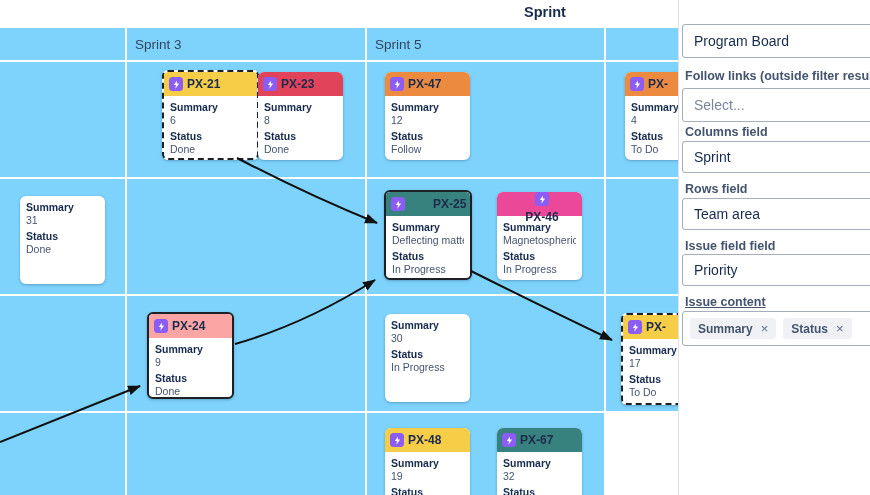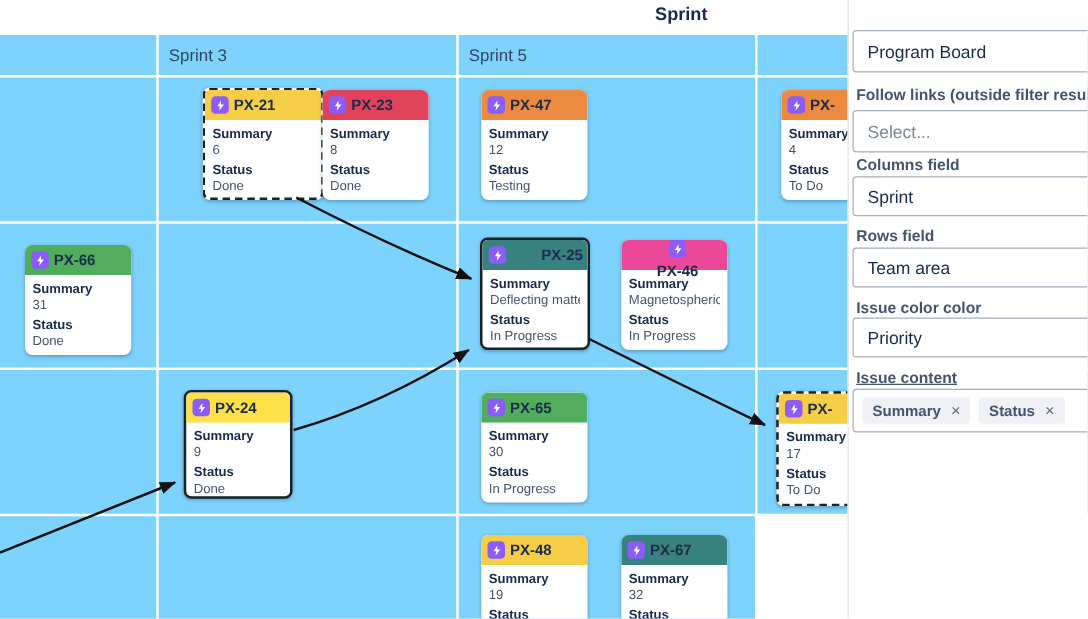--- a/index.html
+++ b/index.html
@@ -125,48 +125,40 @@
               <svg width="9" height="9" viewBox="0 0 24 24">
                 <path d="M13 1 L5 13.5 H10.5 L9 23 L19 9.5 H12.8 Z" fill="#fff"></path>
               </svg>
             </span>
             <span class="card-id">PX-47</span>
           </div>
           <div class="card-body">
             <div class="f-label">Summary</div>
             <div class="f-value">12</div>
             <div class="f-label">Status</div>
-            <div class="f-value">Testing</div>
+            <div class="f-value">Follow</div>
           </div>
         </div>
         <div class="card b-none" style="left: 625px; top: 72px; width: 85px; height: 88px;">
           <div class="card-header" style="background: rgb(236, 139, 63);">
             <span class="type-icon" style="background: rgb(139, 92, 246);">
               <svg width="9" height="9" viewBox="0 0 24 24">
                 <path d="M13 1 L5 13.5 H10.5 L9 23 L19 9.5 H12.8 Z" fill="#fff"></path>
               </svg>
             </span>
             <span class="card-id">PX-</span>
           </div>
           <div class="card-body">
             <div class="f-label">Summary</div>
             <div class="f-value">4</div>
             <div class="f-label">Status</div>
             <div class="f-value">To Do</div>
           </div>
         </div>
         <div class="card b-none" style="left: 20px; top: 196px; width: 85px; height: 88px;">
-          <div class="card-header" style="background: rgb(79, 173, 91);">
-            <span class="type-icon" style="background: rgb(139, 92, 246);">
-              <svg width="9" height="9" viewBox="0 0 24 24">
-                <path d="M13 1 L5 13.5 H10.5 L9 23 L19 9.5 H12.8 Z" fill="#fff"></path>
-              </svg>
-            </span>
-            <span class="card-id">PX-66</span>
-          </div>
           <div class="card-body">
             <div class="f-label">Summary</div>
             <div class="f-value">31</div>
             <div class="f-label">Status</div>
             <div class="f-value">Done</div>
           </div>
         </div>
         <div class="card b-solid" style="left: 384px; top: 190px; width: 88px; height: 90px;">
           <div class="card-header" style="background: rgb(55, 130, 126); gap: 28px;">
             <span class="type-icon" style="background: rgb(139, 92, 246);">
@@ -193,44 +185,36 @@
             <span class="card-id">PX-46</span>
           </div>
           <div class="card-body">
             <div class="f-label">Summary</div>
             <div class="f-value">Magnetospheric s</div>
             <div class="f-label">Status</div>
             <div class="f-value">In Progress</div>
           </div>
         </div>
         <div class="card b-solid" style="left: 147px; top: 312px; width: 87px; height: 87px;">
-          <div class="card-header" style="background: #fde047;">
+          <div class="card-header" style="background: #fca5a5;">
             <span class="type-icon" style="background: rgb(139, 92, 246);">
               <svg width="9" height="9" viewBox="0 0 24 24">
                 <path d="M13 1 L5 13.5 H10.5 L9 23 L19 9.5 H12.8 Z" fill="#fff"></path>
               </svg>
             </span>
             <span class="card-id">PX-24</span>
           </div>
           <div class="card-body">
             <div class="f-label">Summary</div>
             <div class="f-value">9</div>
             <div class="f-label">Status</div>
             <div class="f-value">Done</div>
           </div>
         </div>
         <div class="card b-none" style="left: 385px; top: 314px; width: 85px; height: 88px;">
-          <div class="card-header" style="background: rgb(79, 173, 91);">
-            <span class="type-icon" style="background: rgb(139, 92, 246);">
-              <svg width="9" height="9" viewBox="0 0 24 24">
-                <path d="M13 1 L5 13.5 H10.5 L9 23 L19 9.5 H12.8 Z" fill="#fff"></path>
-              </svg>
-            </span>
-            <span class="card-id">PX-65</span>
-          </div>
           <div class="card-body">
             <div class="f-label">Summary</div>
             <div class="f-value">30</div>
             <div class="f-label">Status</div>
             <div class="f-value">In Progress</div>
           </div>
         </div>
         <div class="card b-dashed" style="left: 621px; top: 313px; width: 86px; height: 92px;">
           <div class="card-header" style="background: rgb(245, 205, 71);">
             <span class="type-icon" style="background: rgb(139, 92, 246);">
@@ -292,21 +276,21 @@
   </div>
   <aside id="panel">
       <div class="plabel" style="top: 3px; margin-top: 34px;">Filter *</div>
       <div class="pinput" style="top: 24px; height: 34px;">Program Board</div>
       <div class="plabel" style="top: 69px;">Follow links (outside filter result)</div>
       <div class="pinput placeholder" style="top: 88px; height: 34px;">Select...</div>
       <div class="plabel" style="top: 125px;">Columns field</div>
       <div class="pinput" style="top: 141px; height: 32px;">Sprint</div>
       <div class="plabel" style="top: 182px; text-align: right;">Rows field</div>
       <div class="pinput" style="top: 198px; height: 32px;">Team area</div>
-      <div class="plabel" style="top: 239px;">Issue color color</div>
+      <div class="plabel" style="top: 239px;">Issue field field</div>
       <div class="pinput" style="top: 254px; height: 32px;">Priority</div>
       <div class="plabel" style="top: 295px; text-decoration: underline;">Issue content</div>
       <div id="chips-box" style="top: 311px;">
         <span class="chip">
           <span class="chip-label">Summary</span>
           <span class="chip-x">×</span>
         </span>
         <span class="chip">
           <span class="chip-label">Status</span>
           <span class="chip-x">×</span>

